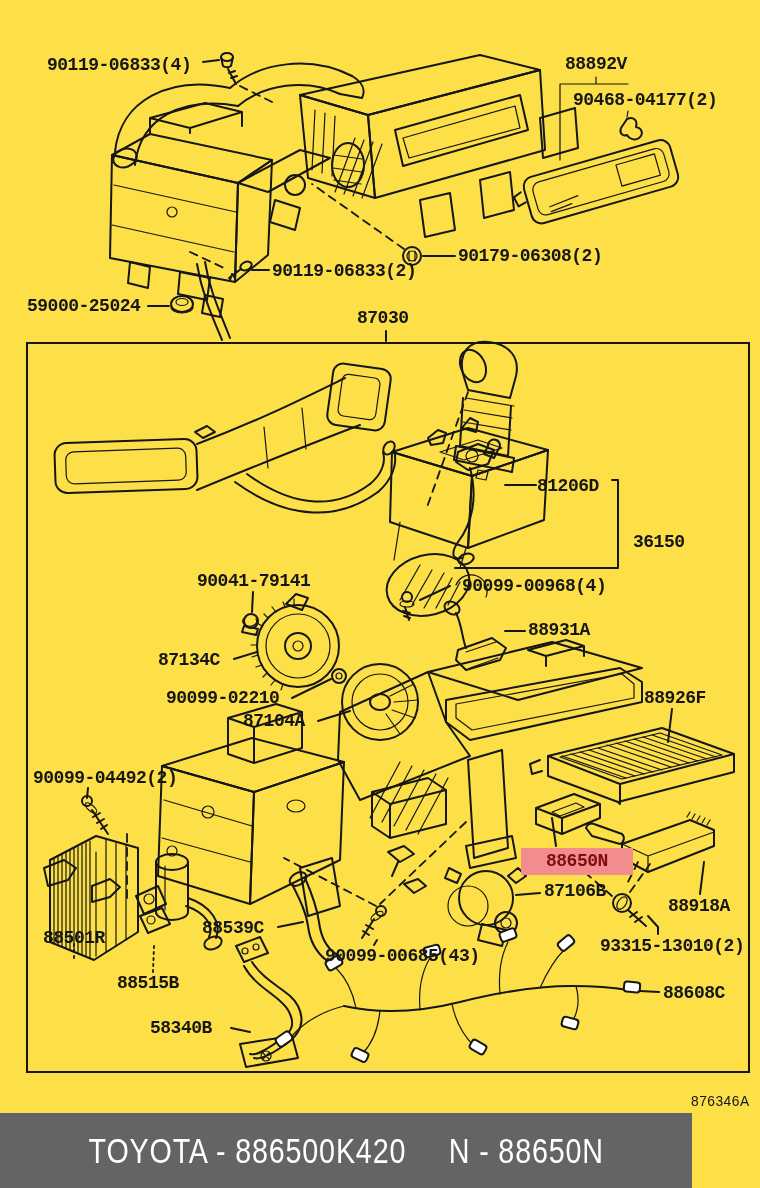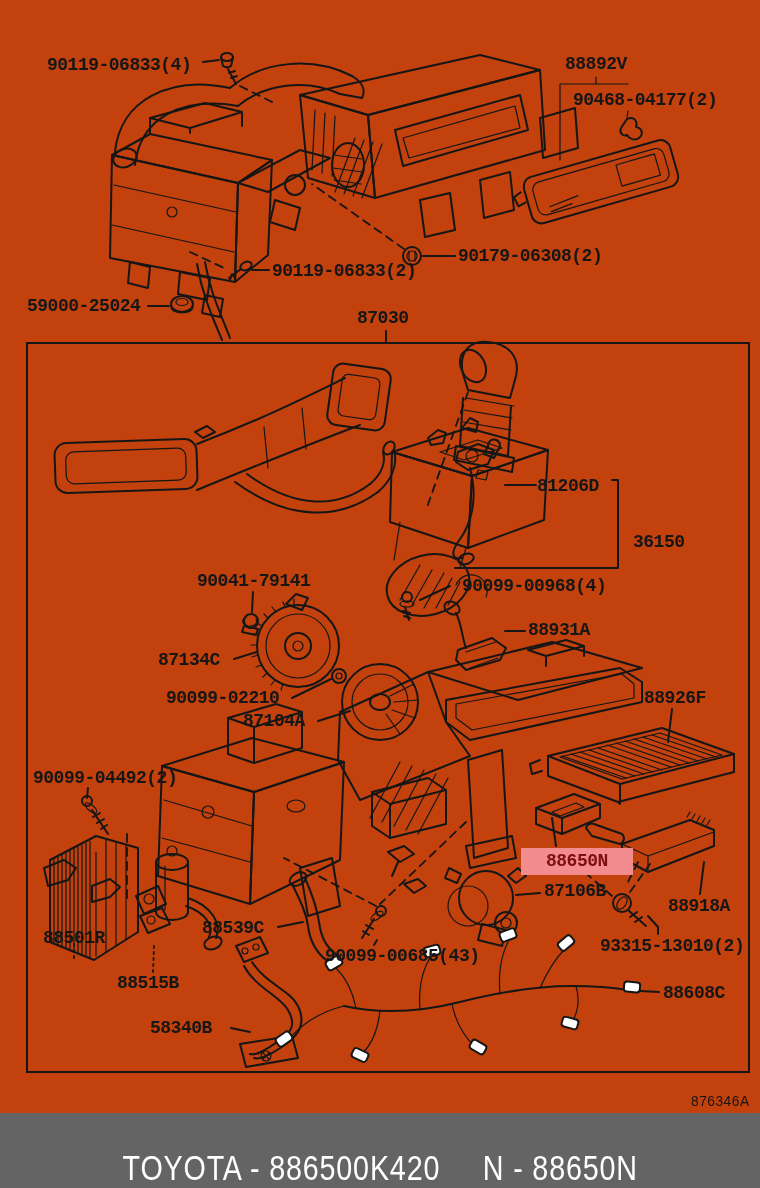--- a/index.html
+++ b/index.html
@@ -3,39 +3,39 @@
 <meta charset="utf-8">
 <style>
   :root{
     --line:#161616;
     --highlight-bg:#f28c8e;
     --highlight-text:#7e0e10;
     --footer-bg:#646464;
     --footer-text:#ffffff;
   }
   html,body{margin:0;padding:0;background:#ffffff;}
-  #page{position:relative;width:760px;height:1188px;background:#c2410c;overflow:hidden;
+  #page{position:relative;width:760px;height:1188px;background:#fde047;overflow:hidden;
         font-family:"Liberation Sans",sans-serif;}
   #art{position:absolute;left:0;top:0;width:760px;height:1188px;}
   #art path,#art line,#art polyline,#art polygon,#art rect,#art circle,#art ellipse{
     fill:none;stroke:var(--line);stroke-width:2;stroke-linecap:round;stroke-linejoin:round;}
   #art .fillw{fill:#ffffff;}
   #art .dash{stroke-dasharray:8 6;stroke-width:1.8;}
   #art .dot{stroke-dasharray:2 4;stroke-width:1.8;}
   #art .thin{stroke-width:1.2;}
   .frame{position:absolute;left:26px;top:342px;width:724px;height:731px;
          border:2px solid var(--line);box-sizing:border-box;}
   .plabel{position:absolute;font:700 18px/1.15 "Liberation Mono","DejaVu Sans Mono",monospace;
           letter-spacing:-0.5px;color:var(--line);white-space:nowrap;cursor:default;}
   .plabel.hl{background:var(--highlight-bg);color:var(--highlight-text);
              padding:4px 25px 5px;line-height:1;}
   .dcode{position:absolute;right:10px;top:1092px;font:400 15px "Liberation Sans",sans-serif;
          color:var(--line);letter-spacing:0.5px;transform:scaleX(0.92);transform-origin:right;}
-  .footer{position:absolute;left:0;top:1113px;width:760px;height:75px;background:var(--footer-bg);
-          display:flex;align-items:flex-end;justify-content:center;}
+  .footer{position:absolute;left:0;top:1113px;width:692px;height:75px;background:var(--footer-bg);
+          display:flex;align-items:center;justify-content:center;}
   .footer-inner{display:flex;gap:52px;transform:scaleX(0.82);color:var(--footer-text);
           font:400 35px "Liberation Sans",sans-serif;letter-spacing:1px;white-space:nowrap;}
 </style>
 </head>
 <body>
 
 <div id="page">
 
   <svg id="art" viewBox="0 0 760 1188">
 

